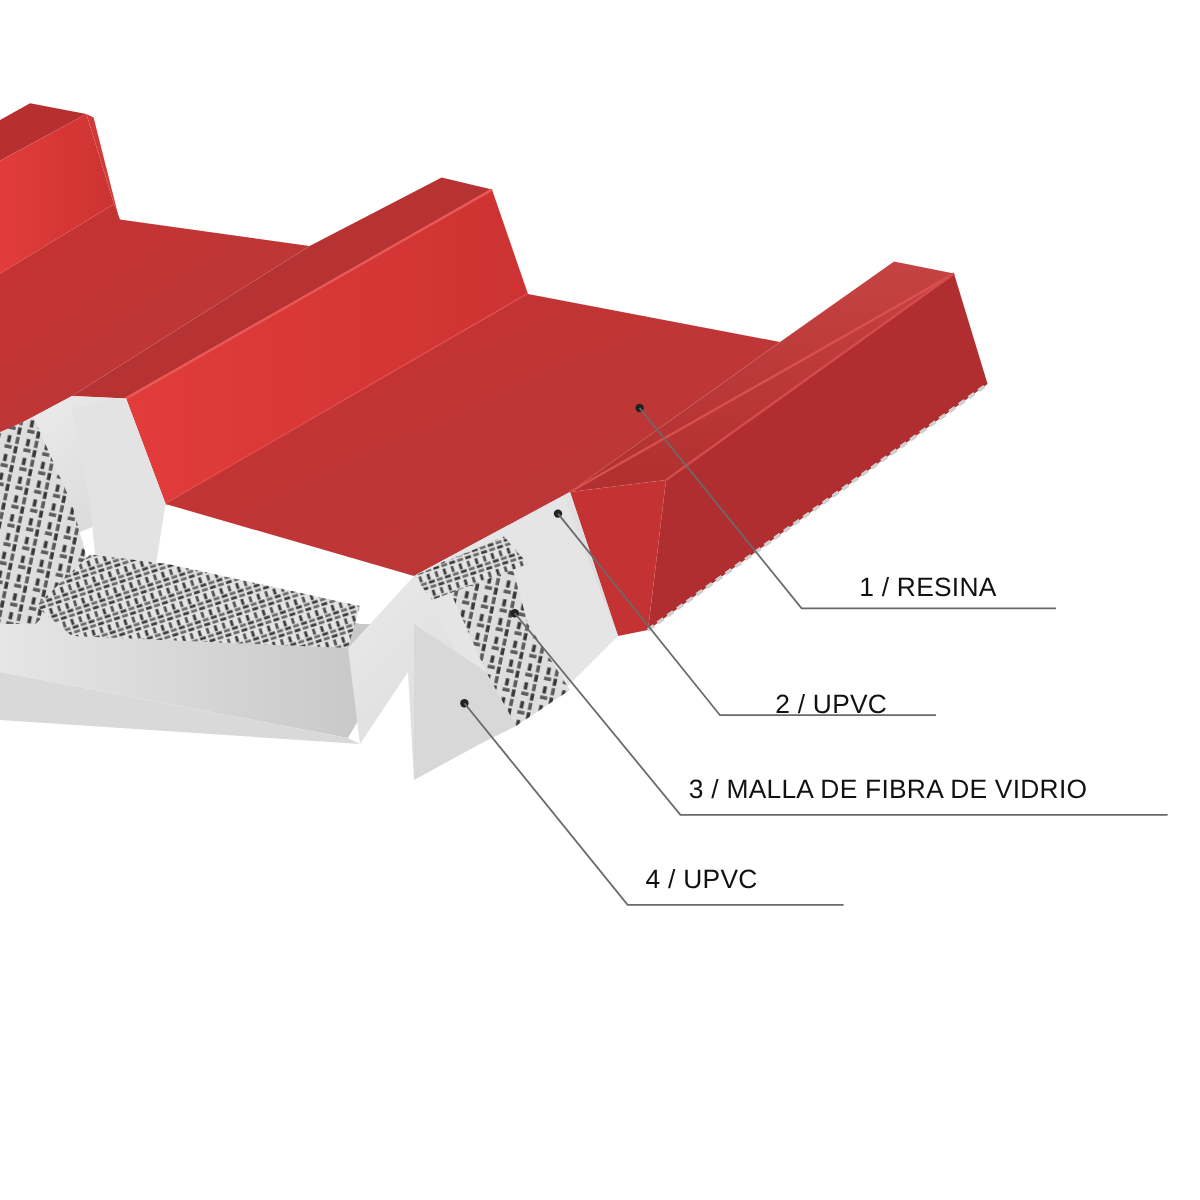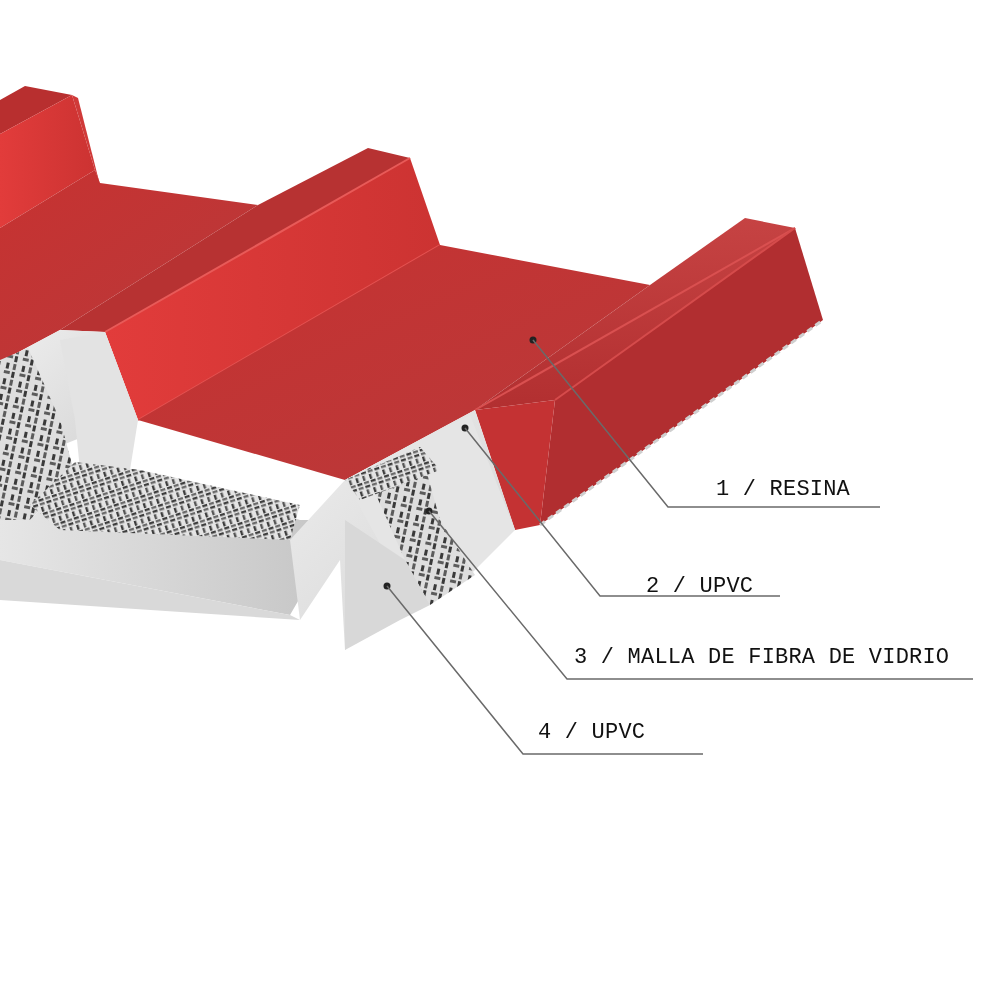--- a/index.html
+++ b/index.html
@@ -16,21 +16,21 @@
     }
     #diagram {
       position: absolute;
       left: 0;
       top: 0;
       width: 1000px;
       height: 1000px;
     }
     .label {
       position: absolute;
-      font-family: Liberation Mono, monospace;
+      font-family: Liberation Sans, sans-serif;
       font-size: 22px;
       color: #111111;
       white-space: nowrap;
       letter-spacing: 0.2px;
       line-height: 1;
     }
   </style>
 </head>
 <body>
 

